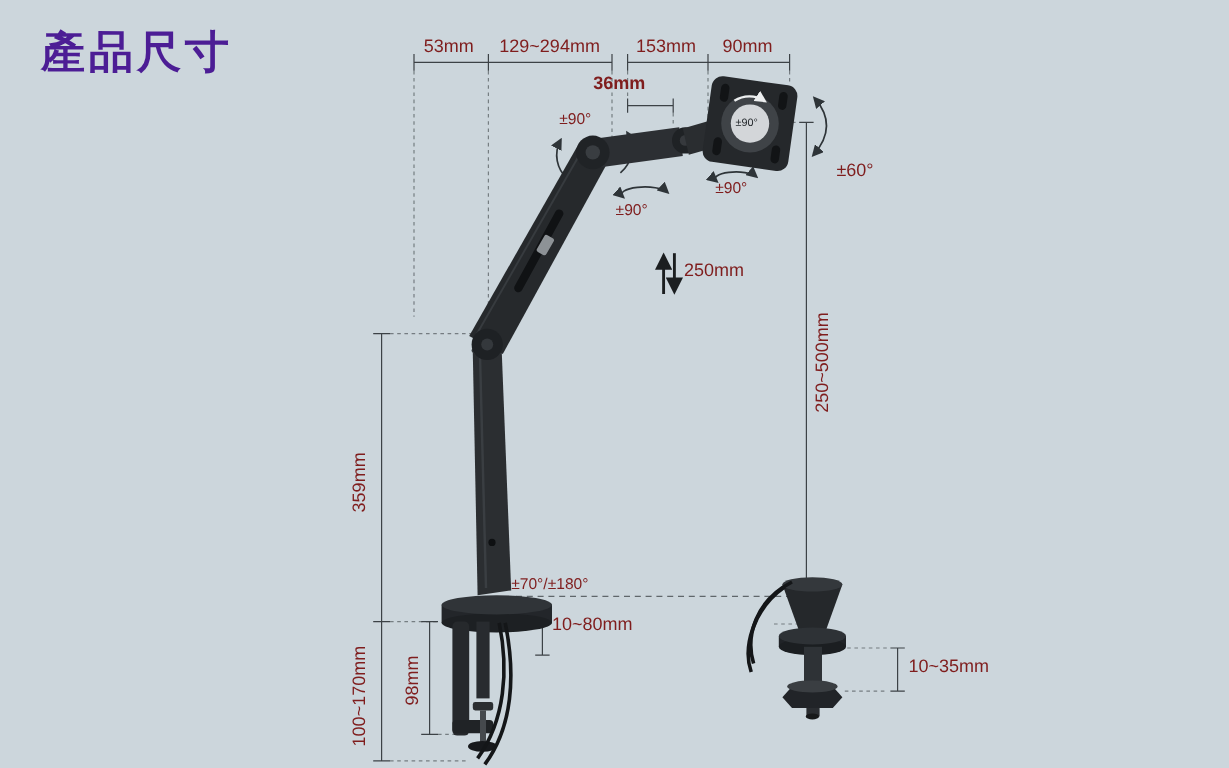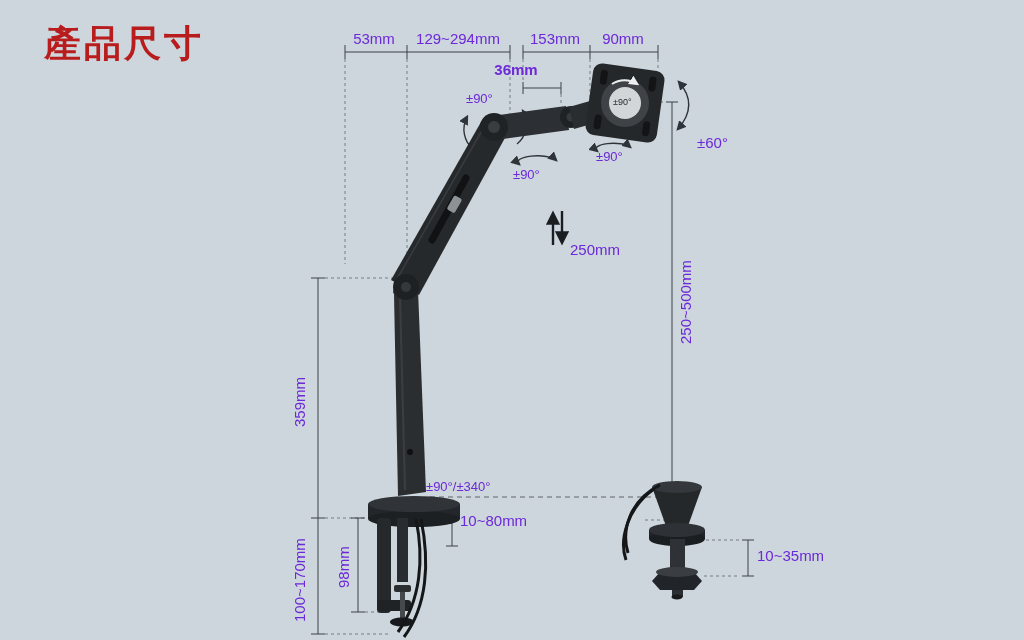--- a/index.html
+++ b/index.html
@@ -1,36 +1,36 @@
 <!DOCTYPE html>
 <html><head>
 <meta charset="utf-8">
 <style>
   html,body{margin:0;padding:0;background:#ccd6dc;}
   .stage{position:relative;width:1024px;height:640px;background:#ccd6dc;overflow:hidden;
          font-family:"Liberation Sans","DejaVu Sans",sans-serif;}
   .stage svg{position:absolute;left:0;top:0;}
-  .lbl{position:absolute;color:#6d28d9;font-size:15px;white-space:nowrap;line-height:1.1;}
+  .lbl{position:absolute;color:#7f1d1d;font-size:15px;white-space:nowrap;line-height:1.1;}
   .center{text-align:center;}
   .small{font-size:13px;}
   .tiny{font-size:9px;color:#24282c;}
-  .title{left:44px;top:24px;font-size:37px;font-weight:800;color:#b91c1c;letter-spacing:3px;}
+  .title{left:34px;top:24px;font-size:37px;font-weight:800;color:#4c1d95;letter-spacing:3px;}
   .vtext{writing-mode:vertical-rl;transform:rotate(180deg);text-align:center;width:18px;}
   
   #dim-53{left:342px;top:31px;width:64px;}
   #dim-251{left:406px;top:31px;width:104px;}
   #dim-153{left:521px;top:31px;width:68px;}
   #dim-90{left:591px;top:31px;width:64px;}
   #dim-36{left:494px;top:62px;width:44px;font-weight:bold;}
   #angle-elbow{left:466px;top:92px;}
   #angle-forearm{left:513px;top:168px;}
   #angle-head{left:596px;top:150px;}
   #angle-vesa{left:613px;top:98px;}
   #angle-tilt{left:697px;top:87px;margin-top:48px;}
-  #dim-250{left:570px;top:218px;margin-top:24px;}
+  #dim-250{left:570px;top:218px;}
   #dim-10-80{left:460px;top:513px;text-align:center;}
   #angle-base{left:426px;top:480px;}
   #dim-10-35{left:757px;top:548px;}
   
   #dim-250-500{left:678px;top:245px;height:115px;}
   #dim-359{left:292px;top:358px;height:88px;}
   #dim-100-170{left:292px;top:526px;height:108px;}
   #dim-98{left:336px;top:536px;height:62px;}
 </style>
 </head>
@@ -155,21 +155,21 @@
   <div class="lbl center" id="dim-251">129~294mm</div>
   <div class="lbl center" id="dim-153">153mm</div>
   <div class="lbl center" id="dim-90">90mm</div>
   <div class="lbl center" id="dim-36">36mm</div>
 
   <div class="lbl small" id="angle-elbow">±90°</div>
   <div class="lbl small" id="angle-forearm">±90°</div>
   <div class="lbl small" id="angle-head">±90°</div>
   <div class="lbl tiny" id="angle-vesa">±90°</div>
   <div class="lbl" id="angle-tilt">±60°</div>
-  <div class="lbl small" id="angle-base">±90°/±340°</div>
+  <div class="lbl small" id="angle-base">±70°/±180°</div>
 
   <div class="lbl" id="dim-250">250mm</div>
   <div class="lbl vtext" id="dim-250-500">250~500mm</div>
   <div class="lbl vtext" id="dim-359">359mm</div>
   <div class="lbl vtext" id="dim-100-170">100~170mm</div>
   <div class="lbl vtext" id="dim-98">98mm</div>
   <div class="lbl" id="dim-10-80">10~80mm</div>
   <div class="lbl" id="dim-10-35">10~35mm</div>
 
 </div>

